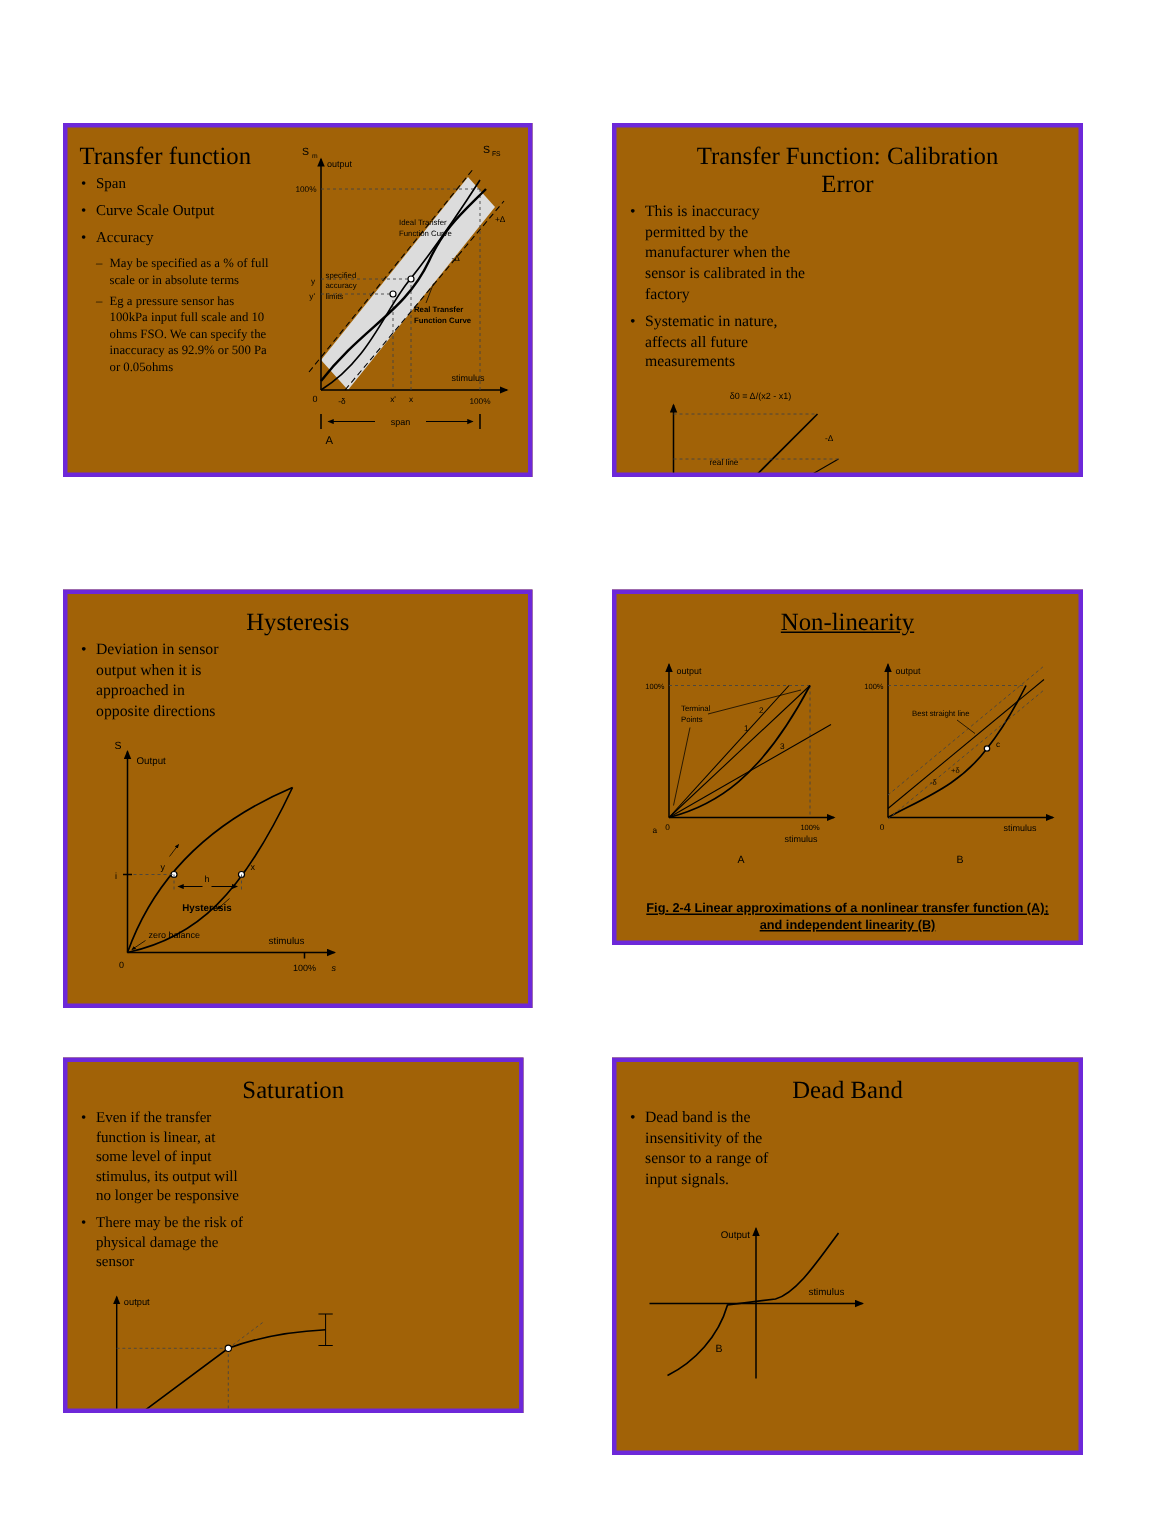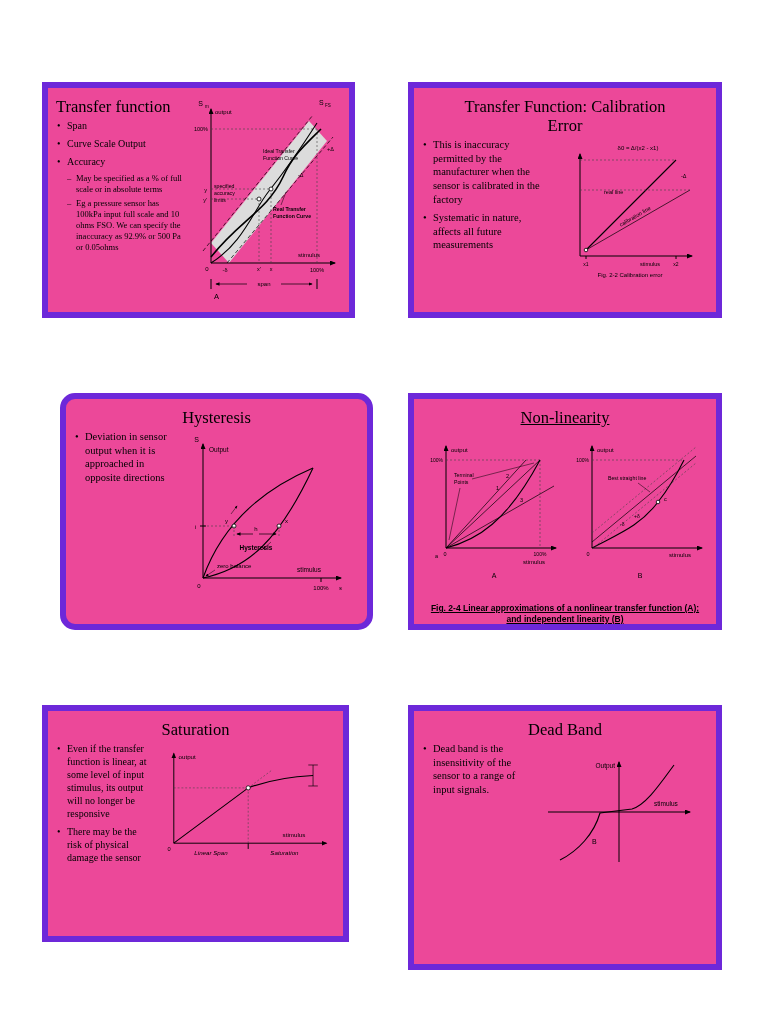--- a/index.html
+++ b/index.html
@@ -1,29 +1,29 @@
 <!DOCTYPE html>
 <html><head>
 <meta charset="utf-8">
 <style>
   * { box-sizing: border-box; }
   html,body { margin:0; padding:0; background:#fff; }
   .page { position:relative; width:768px; height:1024px; background:#ffffff;
           font-family:"Liberation Serif", serif; color:#000; overflow:hidden; }
-  .slide { position:absolute; background:#ec4899; border:6px solid #6d28d9; padding:6px 8px; overflow:hidden; }
+  .slide { position:absolute; background:#a16207; border:3px solid #6d28d9; padding:6px 8px; overflow:hidden; }
   .s1 { left:42px;  top:82px;  width:313px; height:236px; }
   .s2 { left:408px; top:82px;  width:314px; height:236px; }
-  .s3 { left:60px;  top:393px; width:313px; height:237px;border-radius:15px; }
+  .s3 { left:42px;  top:393px; width:313px; height:279px; }
   .s4 { left:408px; top:393px; width:314px; height:237px;text-decoration:underline; }
   .s5 { left:42px;  top:705px; width:307px; height:237px; }
   .s6 { left:408px; top:705px; width:314px; height:265px; }
   .slide-title { font-size:16.5px; font-weight:normal; margin:4px 0 2px 0; line-height:1.15; }
   .center { text-align:center; }
   .s2 .slide-title { max-width:232px; margin-left:auto; margin-right:auto; }
-  .row { display:flex; align-items:flex-start; }
+  .row { display:flex; align-items:flex-start;flex-direction:column; }
   ul.bullets { list-style:none; margin:0; padding:0; }
   ul.lv1 > li { position:relative; padding-left:11px; margin-bottom:5px; line-height:1.3; }
   ul.lv1 > li.no-marker { padding-left:0; }
   ul.lv1 > li:not(.no-marker)::before { content:"•"; position:absolute; left:1px; }
   ul.lv2 { list-style:none; margin:1px 0 0 11px; padding:0; font-size:8.5px; }
   ul.lv2 > li { position:relative; padding-left:9px; margin-bottom:3px; line-height:1.3; }
   ul.lv2 > li::before { content:"–"; position:absolute; left:0; }
   .fs10  { font-size:10px; }
   .fs105 { font-size:10.5px; }
   .w128 { width:128px; } .w100 { width:100px; } .w110 { width:110px; } .w112 { width:112px; }

